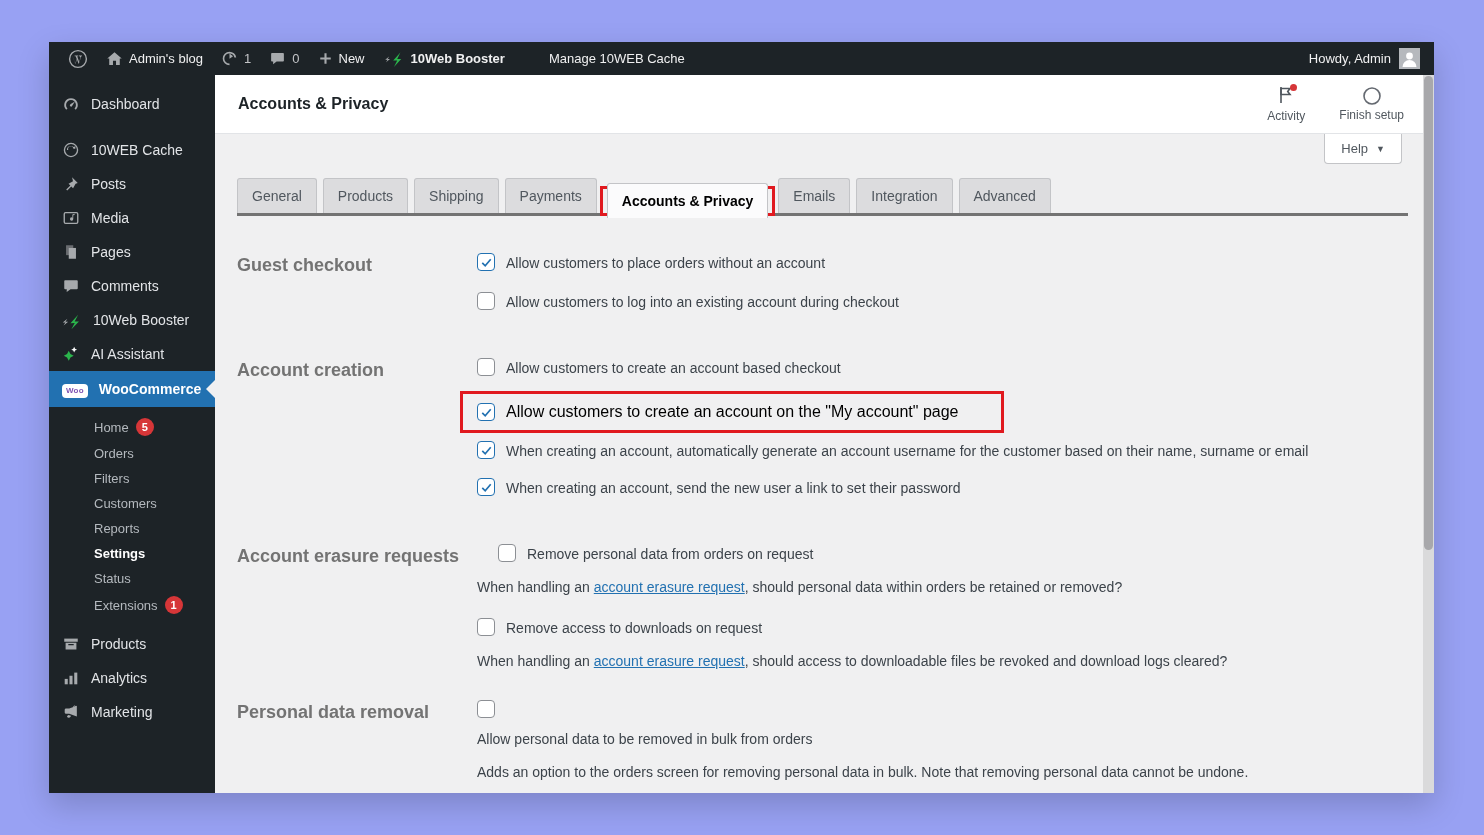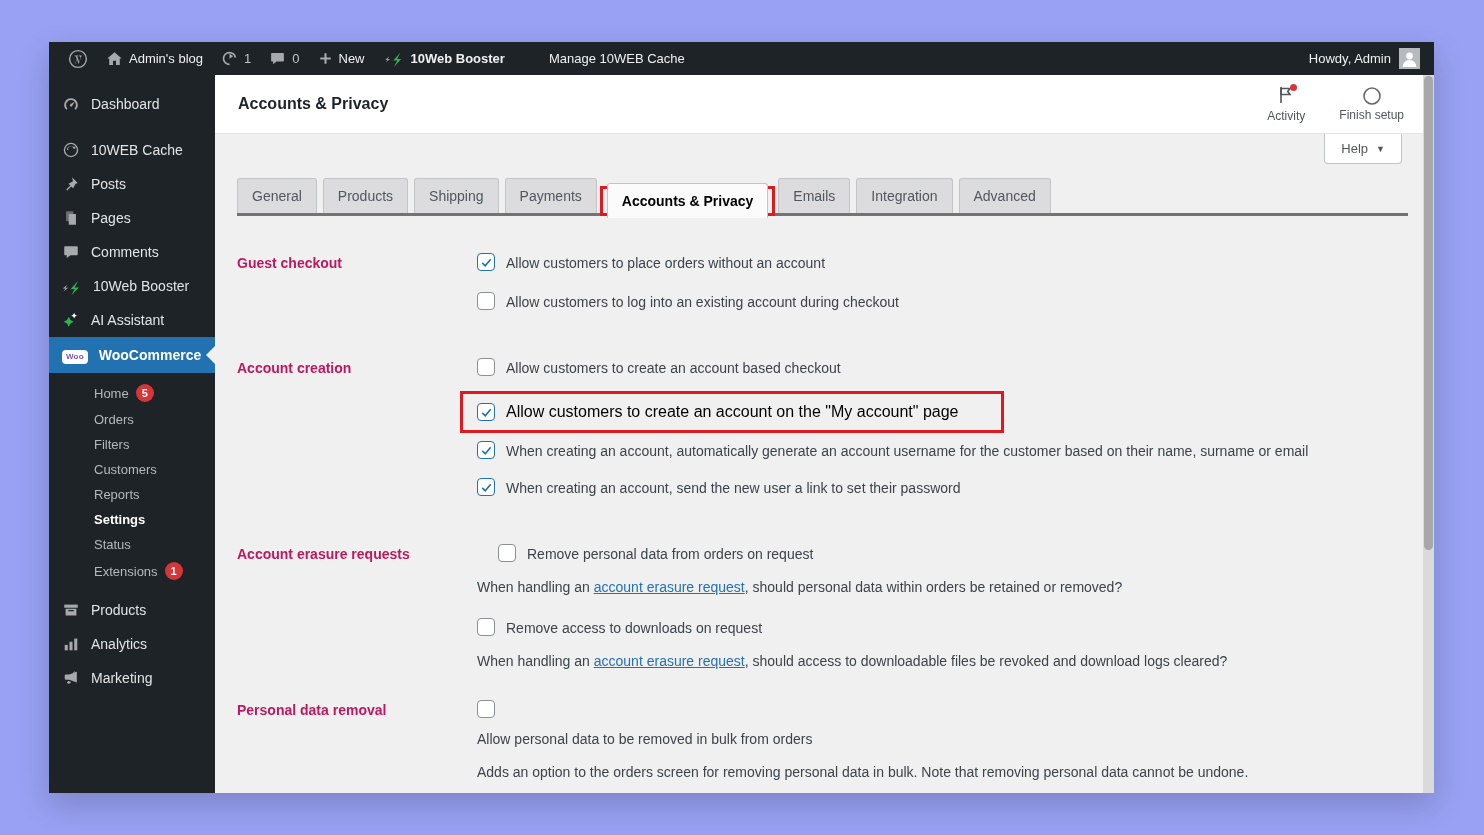--- a/index.html
+++ b/index.html
@@ -49,21 +49,21 @@
 
   
   .tabs { display:flex; align-items:flex-end; gap:6px; border-bottom:3px solid #737373; padding:0 0 0 0; }
   .tab { background:#dcdcde; border:1px solid #c3c4c7; border-bottom:none; border-radius:3px 3px 0 0; padding:9px 14px; font-size:14px; color:#50575e; cursor:pointer; white-space:nowrap; margin-bottom:0px; }
   .tab.active { background:#fbfbfc; color:#000; font-weight:bold; }
   .red-wrap { border:3px solid #e0191f; padding:3px 4px; display:inline-block; margin:-6px -3px -3px -3px; position:relative; z-index:2; background:transparent; }
 
   
   .form { padding-top:37px; }
   .section { display:flex; margin-bottom:29px; }
-  .sec-label { width:240px; flex:0 0 auto; font-size:14px; font-weight:bold; color:#be185d; padding-top:2px; }
+  .sec-label { width:240px; flex:0 0 auto; font-size:18px; font-weight:bold; color:#737373; padding-top:2px; }
   .sec-rows { flex:1; min-width:0; }
   .row { display:flex; align-items:flex-start; gap:11px; margin-bottom:17px; font-size:14px; color:#3c434a; line-height:20px; }
   .row.helper { margin-bottom:21px; padding-left:0; }
   .cb { width:18px; height:18px; border:1.5px solid #8c8f94; border-radius:4px; background:#fff; flex:0 0 auto; display:flex; align-items:center; justify-content:center; cursor:pointer; margin-top:0px; }
   .cb.checked { border-color:#2271b1; }
   .link { color:#2271b1; text-decoration:underline; cursor:pointer; }
   .hl-box { display:inline-flex; border:3px solid #e0191f; padding:9px 42px 9px 14px; margin-left:-17px; margin-top:-4px; margin-bottom:8px; align-items:flex-start; gap:11px;justify-content:space-between; }
   .cut-heading { font-size:14px; font-weight:bold; color:#1d2327; margin-top:14px; }
 
   
@@ -147,20 +147,27 @@
               <circle cx="10" cy="10" r="7.3" fill="none" stroke="#a7aaad" stroke-width="1.5"></circle>
               <path class="ic" d="M10 5.5a4.5 4.5 0 014.3 3.2h-1.6A3 3 0 107 10H5.5A4.5 4.5 0 0110 5.5zm2.5 1.8l2.4-1.7-.1 3z"></path>
             </svg>
           <span>10WEB Cache</span>
         </div>
         <div class="sb-item">
           <svg width="18" height="18" viewBox="0 0 20 20">
               <path class="ic" d="M11.2 2.5l6.3 6.3-2.4 1-2.8 4.9-2-2-4.5 4.6-1.1-1.1 4.6-4.5-2-2 4.9-2.8z"></path>
             </svg>
           <span>Posts</span>
+        </div>
+        <div class="sb-item">
+          <svg width="18" height="18" viewBox="0 0 20 20">
+              <rect x="2.5" y="4" width="15" height="12" rx="1.5" fill="none" stroke="#a7aaad" stroke-width="1.5"></rect>
+              <path class="ic" d="M12.5 7v4.2a1.8 1.8 0 11-1-1.6V6l2.5-.8v1.5z"></path>
+            </svg>
+          <span>Media</span>
         </div>
         <div class="sb-item">
           <svg width="18" height="18" viewBox="0 0 20 20">
               <path class="ic" d="M4.5 2.5h8v11h-8z" opacity=".55"></path>
               <path class="ic" d="M7.5 5.5h8v12h-8z"></path>
             </svg>
           <span>Pages</span>
         </div>
         <div class="sb-item">
           <svg width="18" height="18" viewBox="0 0 20 20">

